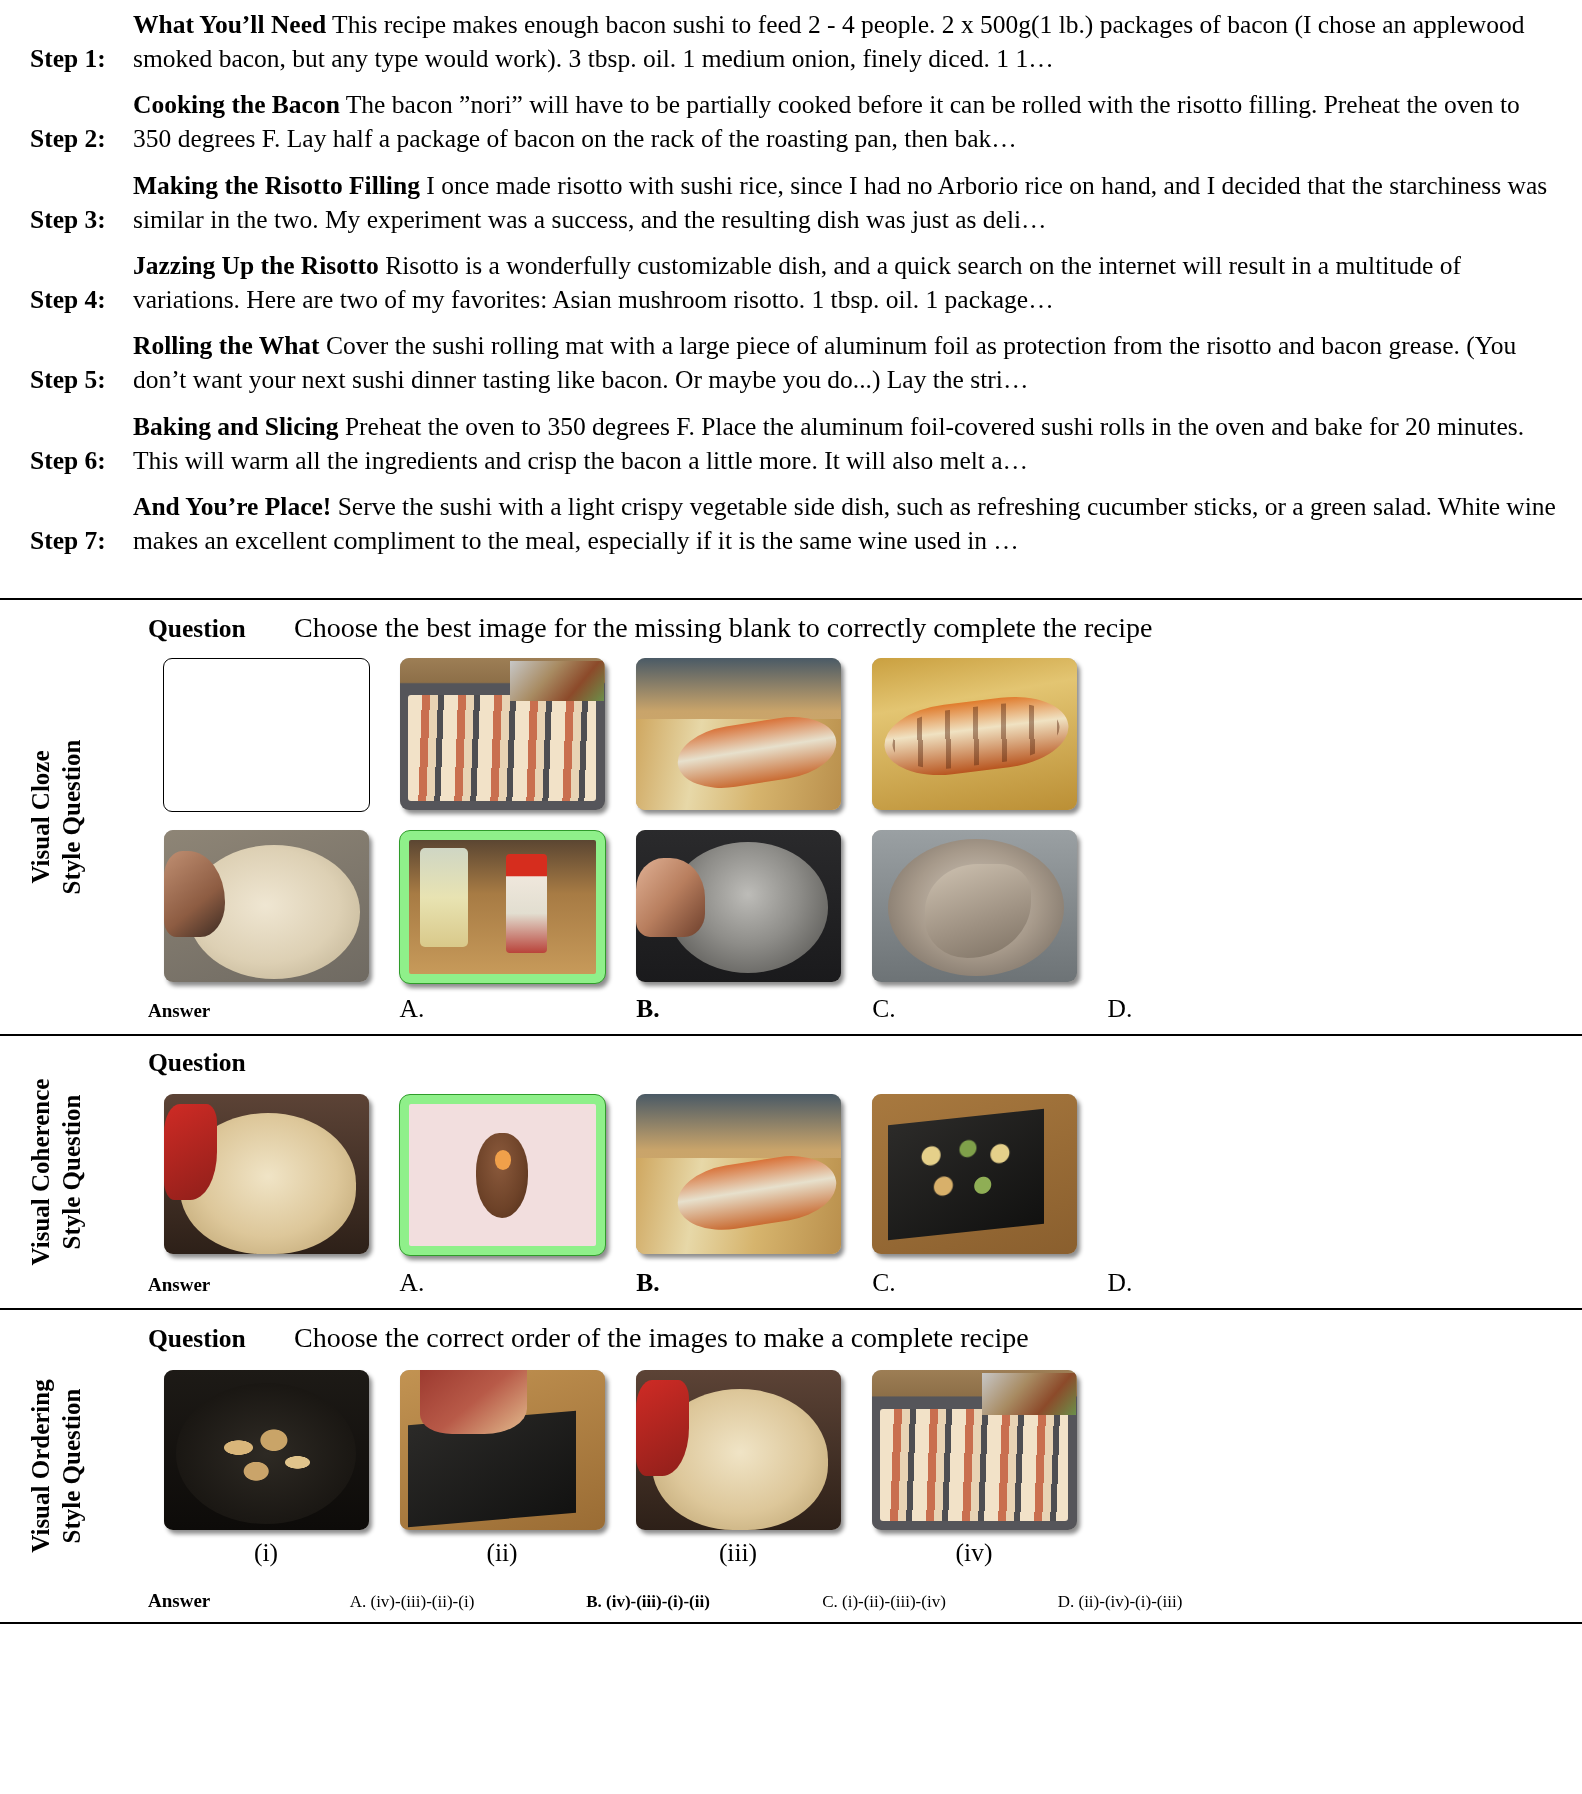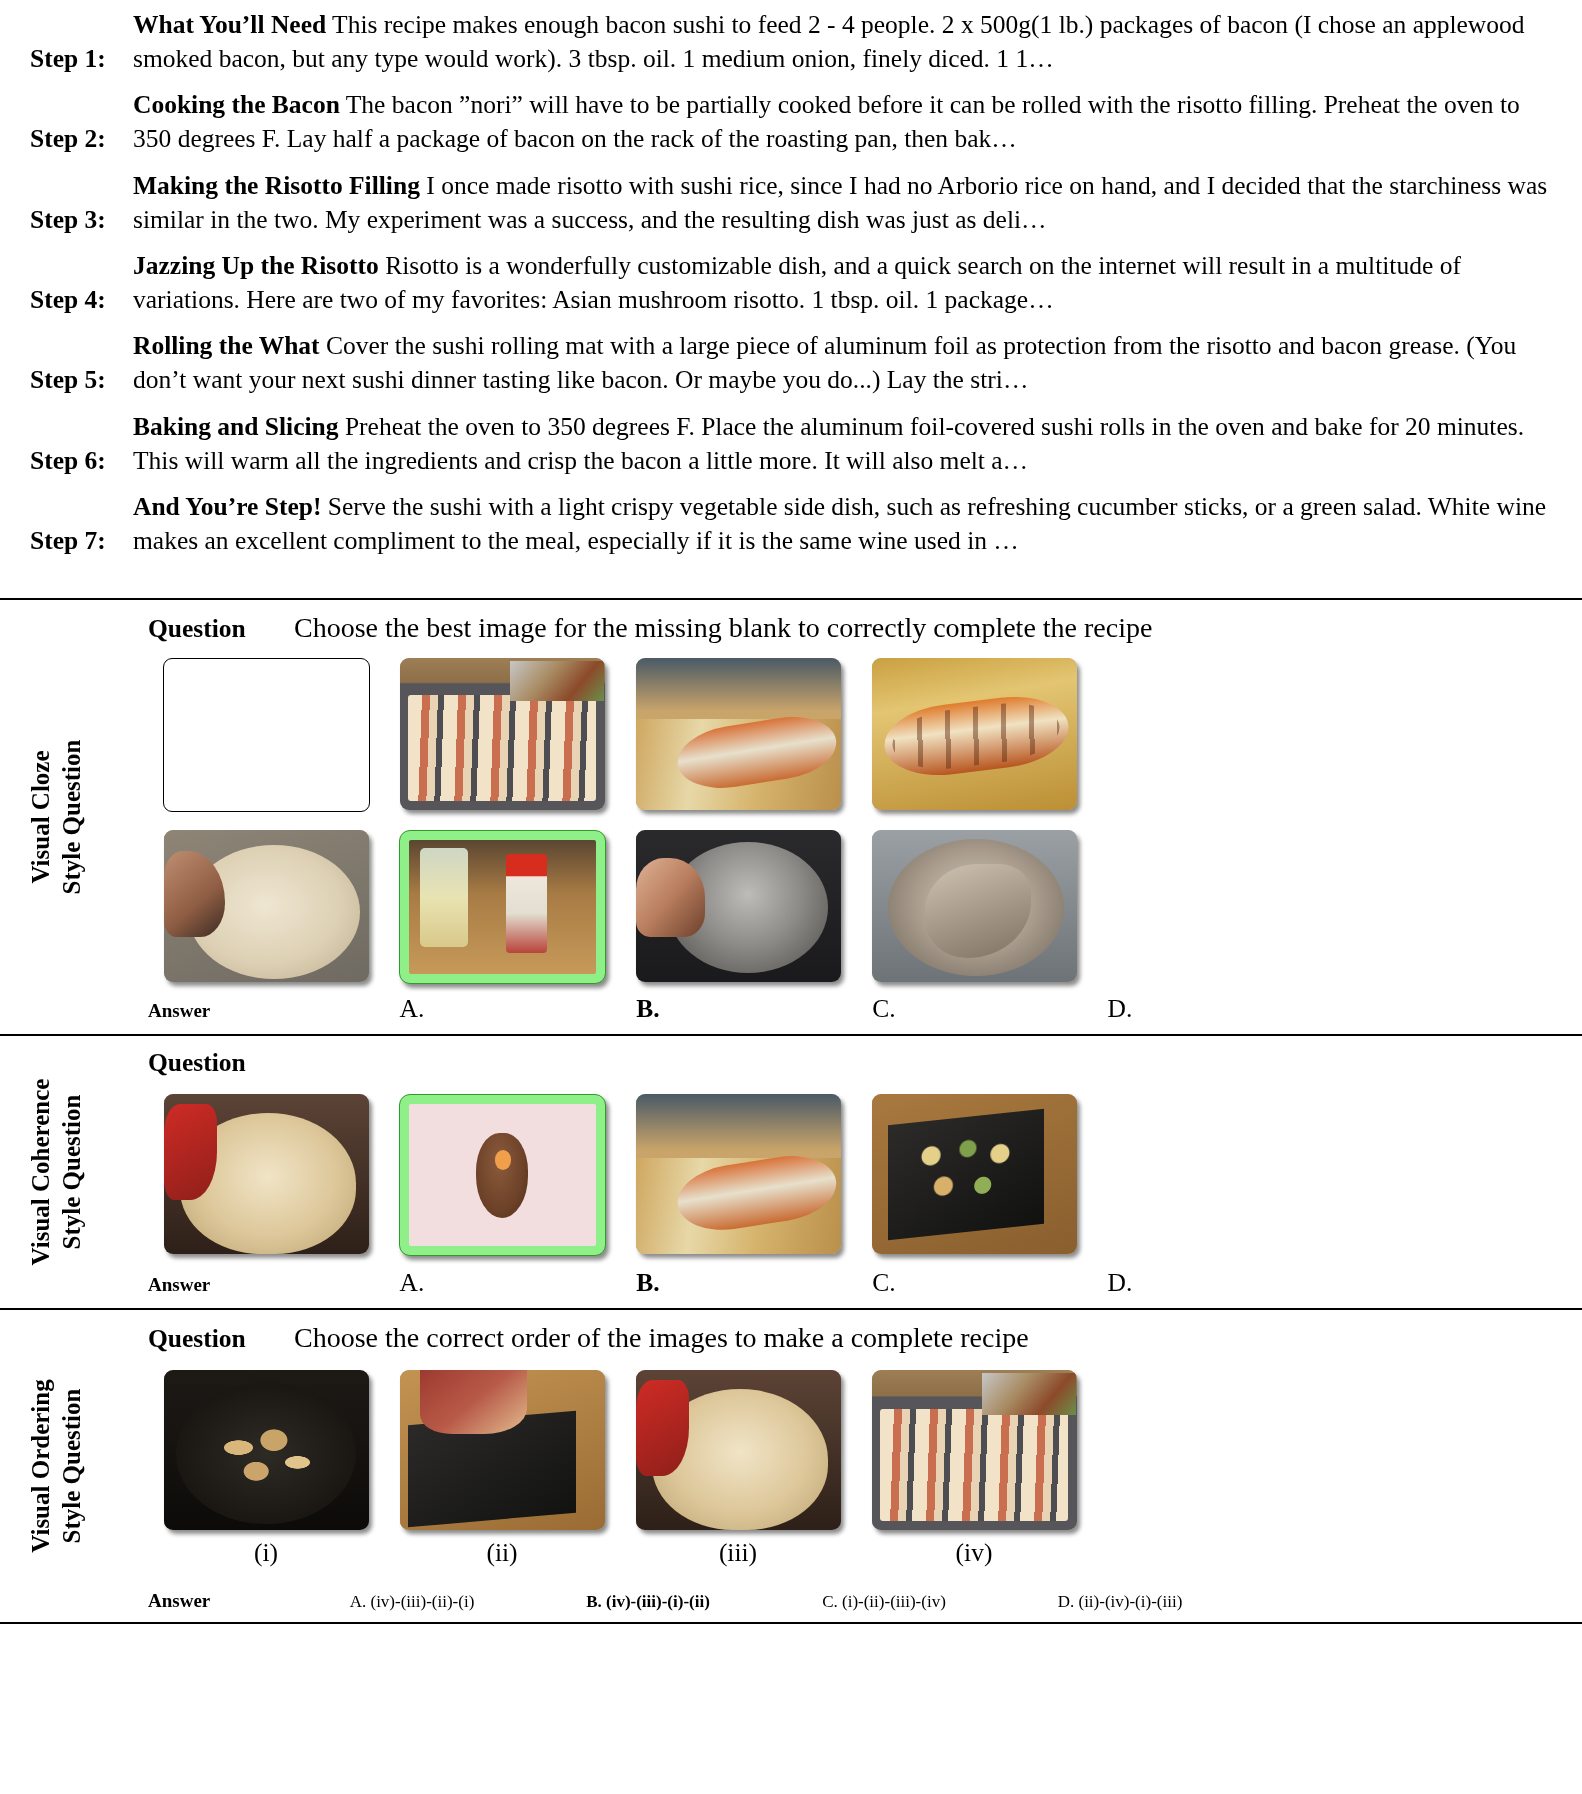--- a/index.html
+++ b/index.html
@@ -339,21 +339,21 @@
   <div class="step-row">
     <div class="step-label">Step 5:</div>
     <div class="step-body"><span class="step-title">Rolling the What</span><span> Cover the sushi rolling mat with a large piece of aluminum foil as protection from the risotto and bacon grease. (You don’t want your next sushi dinner tasting like bacon. Or maybe you do...) Lay the stri…</span></div>
   </div>
   <div class="step-row">
     <div class="step-label">Step 6:</div>
     <div class="step-body"><span class="step-title">Baking and Slicing</span><span> Preheat the oven to 350 degrees F. Place the aluminum foil-covered sushi rolls in the oven and bake for 20 minutes. This will warm all the ingredients and crisp the bacon a little more. It will also melt a…</span></div>
   </div>
   <div class="step-row">
     <div class="step-label">Step 7:</div>
-    <div class="step-body"><span class="step-title">And You’re Step!</span><span> Serve the sushi with a light crispy vegetable side dish, such as refreshing cucumber sticks, or a green salad. White wine makes an excellent compliment to the meal, especially if it is the same wine used in …</span></div>
+    <div class="step-body"><span class="step-title">And You’re Place!</span><span> Serve the sushi with a light crispy vegetable side dish, such as refreshing cucumber sticks, or a green salad. White wine makes an excellent compliment to the meal, especially if it is the same wine used in …</span></div>
   </div>
 </div>
 
 <div style="height:28px"></div>
 
 <hr class="hr-thick">
 <div class="section">
   <div class="sect-inner">
     <div class="vlabel-cell">
       <div class="vlabel">

